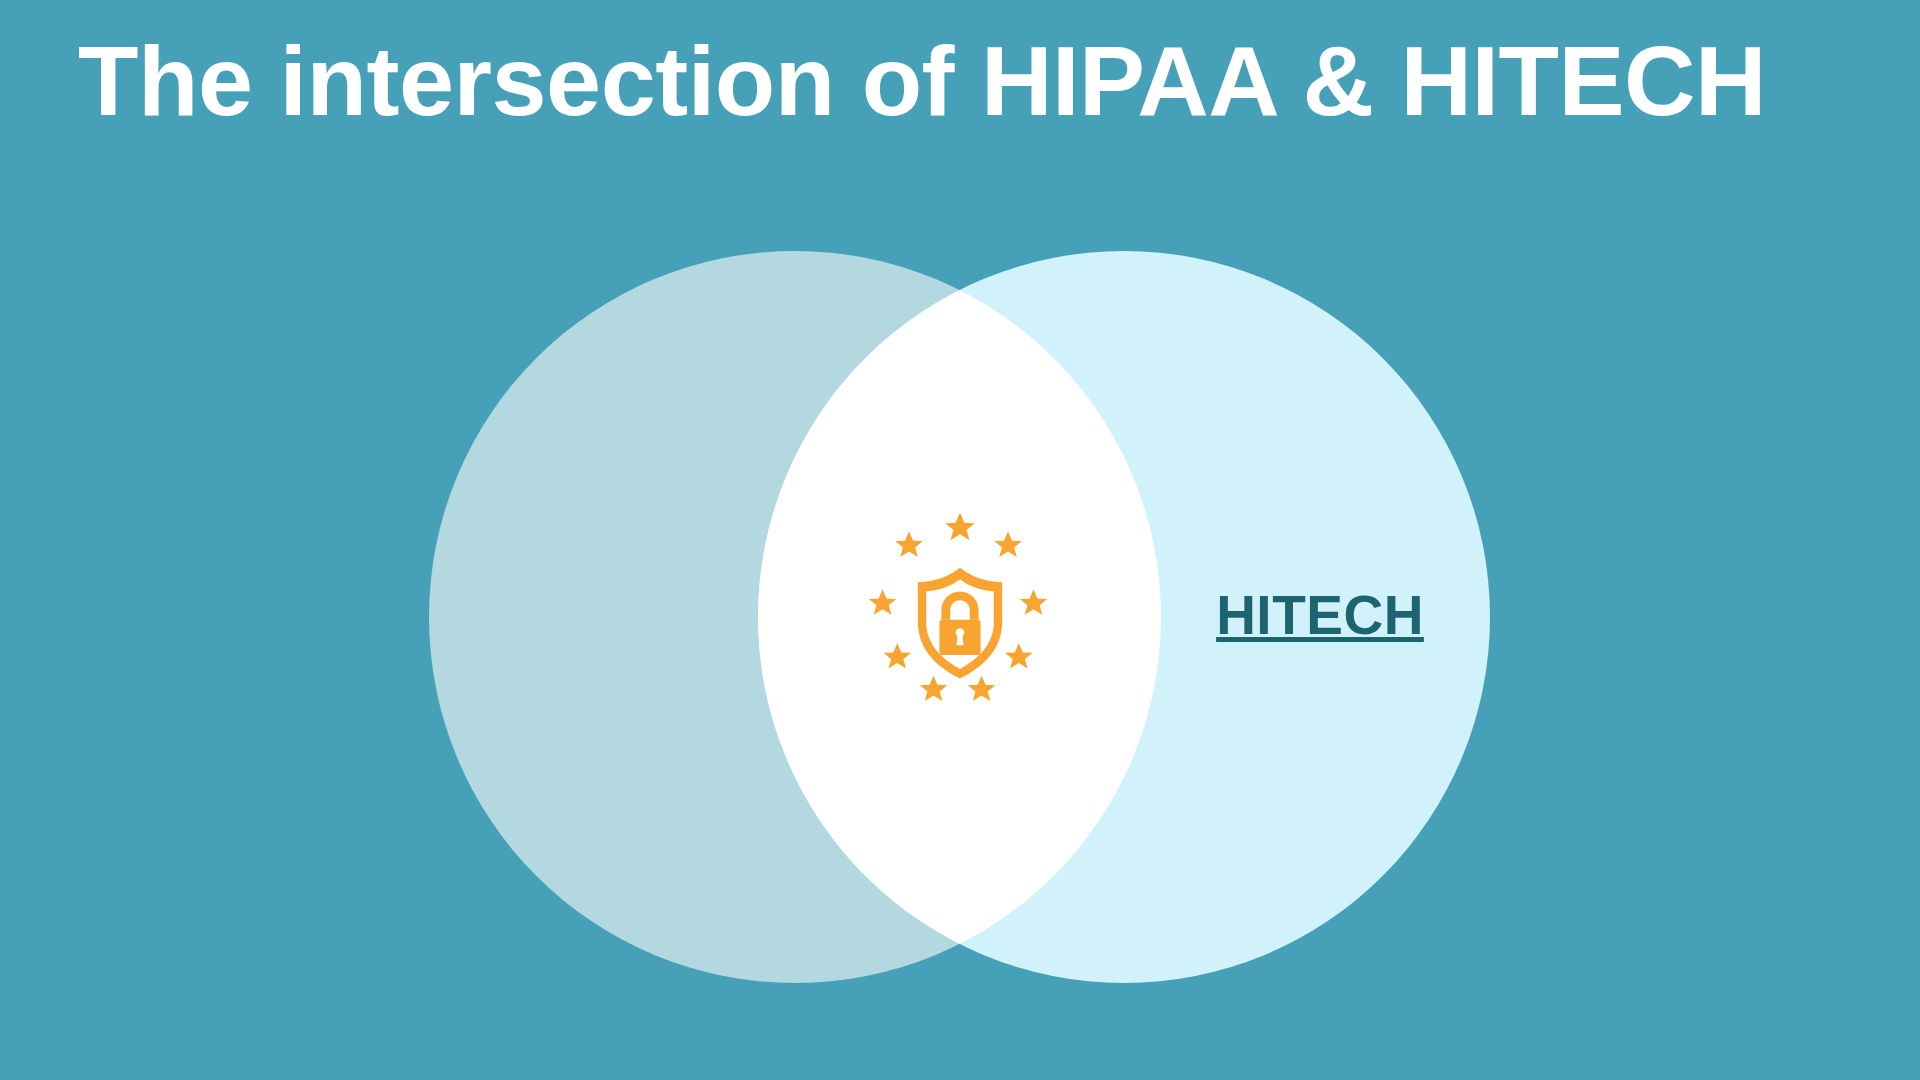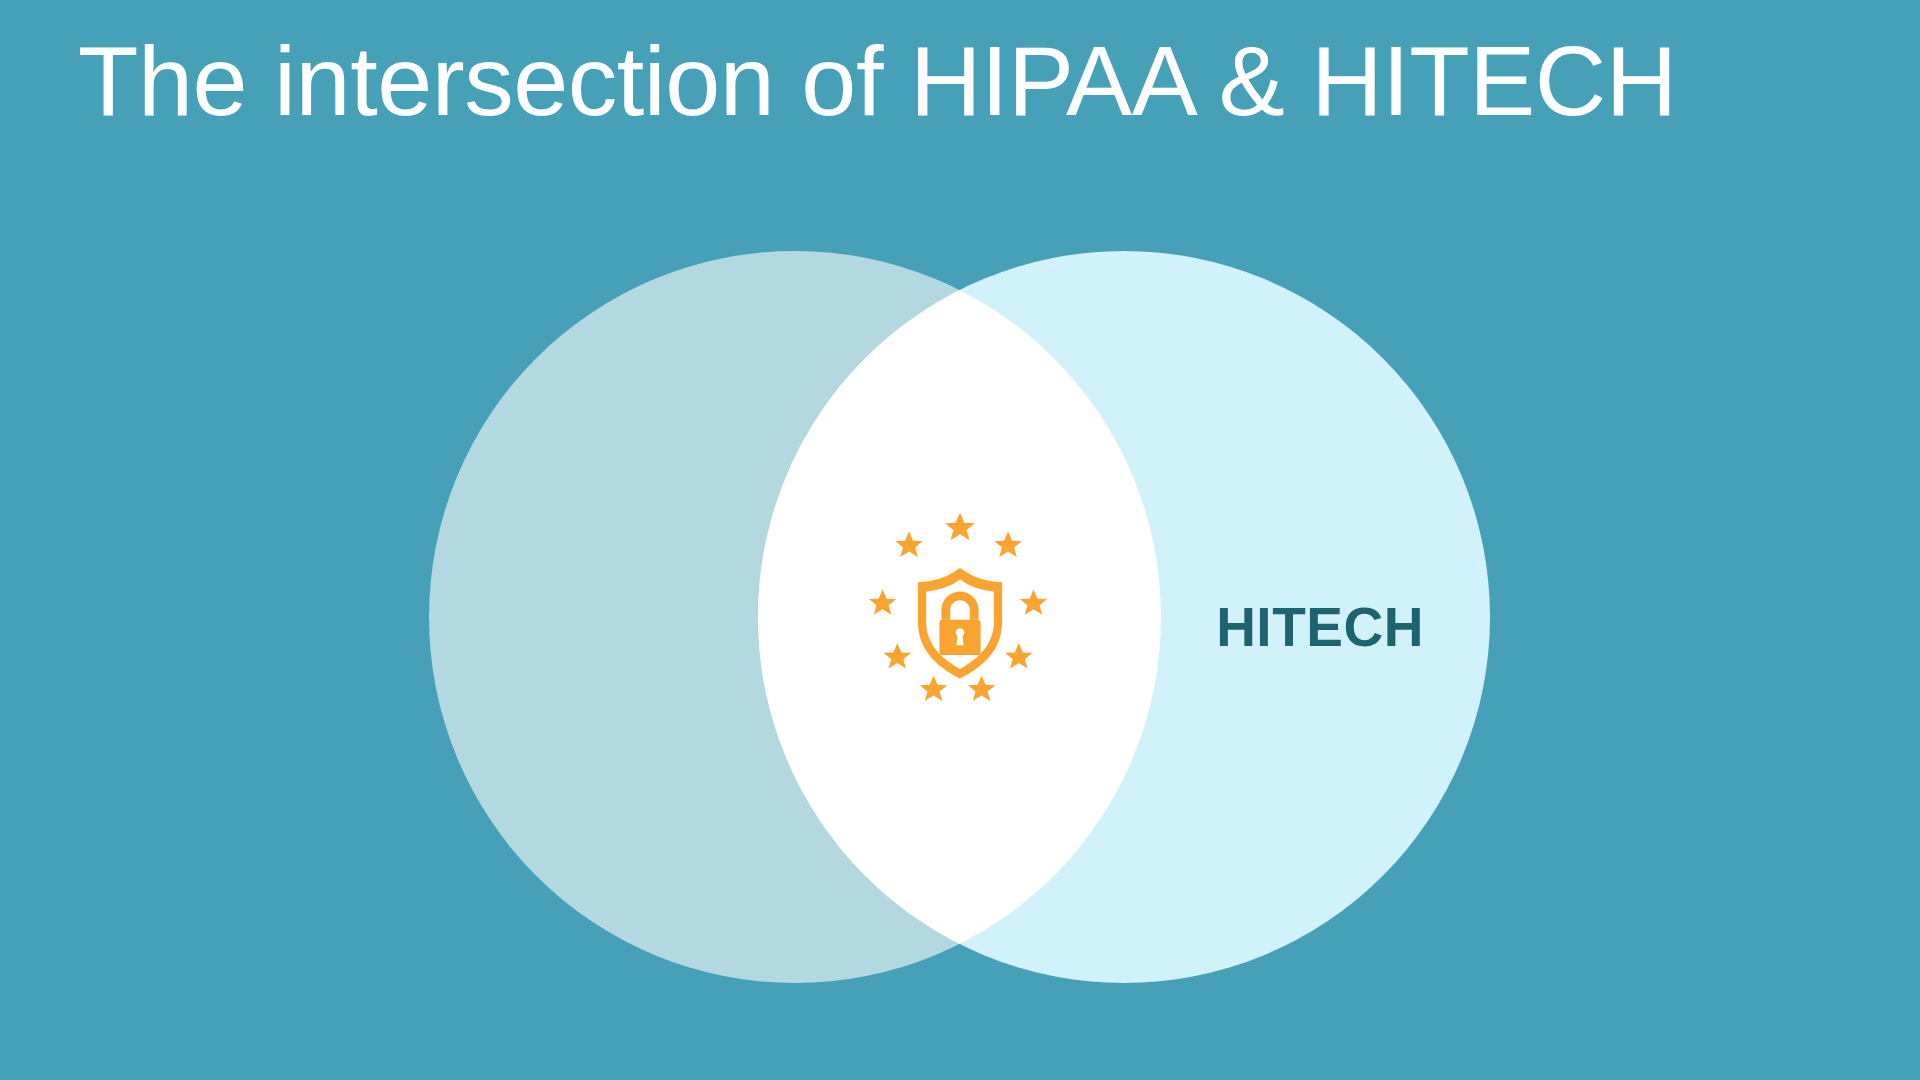--- a/index.html
+++ b/index.html
@@ -21,21 +21,21 @@
   #page-title {
     position: absolute;
     left: 78px;
     top: 26px;
     width: 1770px;
     height: 110px;
     line-height: 110px;
     color: #ffffff;
     font-family: "Liberation Sans", sans-serif;
     font-size: 99px;
-    font-weight: normal;
+    font-weight: bold;
     letter-spacing: -0.5px;
     white-space: nowrap;
     text-align: left;
   }
 
   
   #venn {
     position: absolute;
     left: 0;
     top: 0;
@@ -60,22 +60,23 @@
     text-align: center;
     line-height: 60px;
   }
   #label-hipaa {
     left: 420px;
     top: 585px;
     width: 370px;
   }
   #label-hitech {
     left: 1135px;
-    top: 597px;
+    top: 585px;
     width: 370px;
+    text-decoration: underline;
   }
 
   
   #emblem {
     position: absolute;
     left: 862px;
     top: 512px;
     width: 196px;
     height: 196px;
   }

